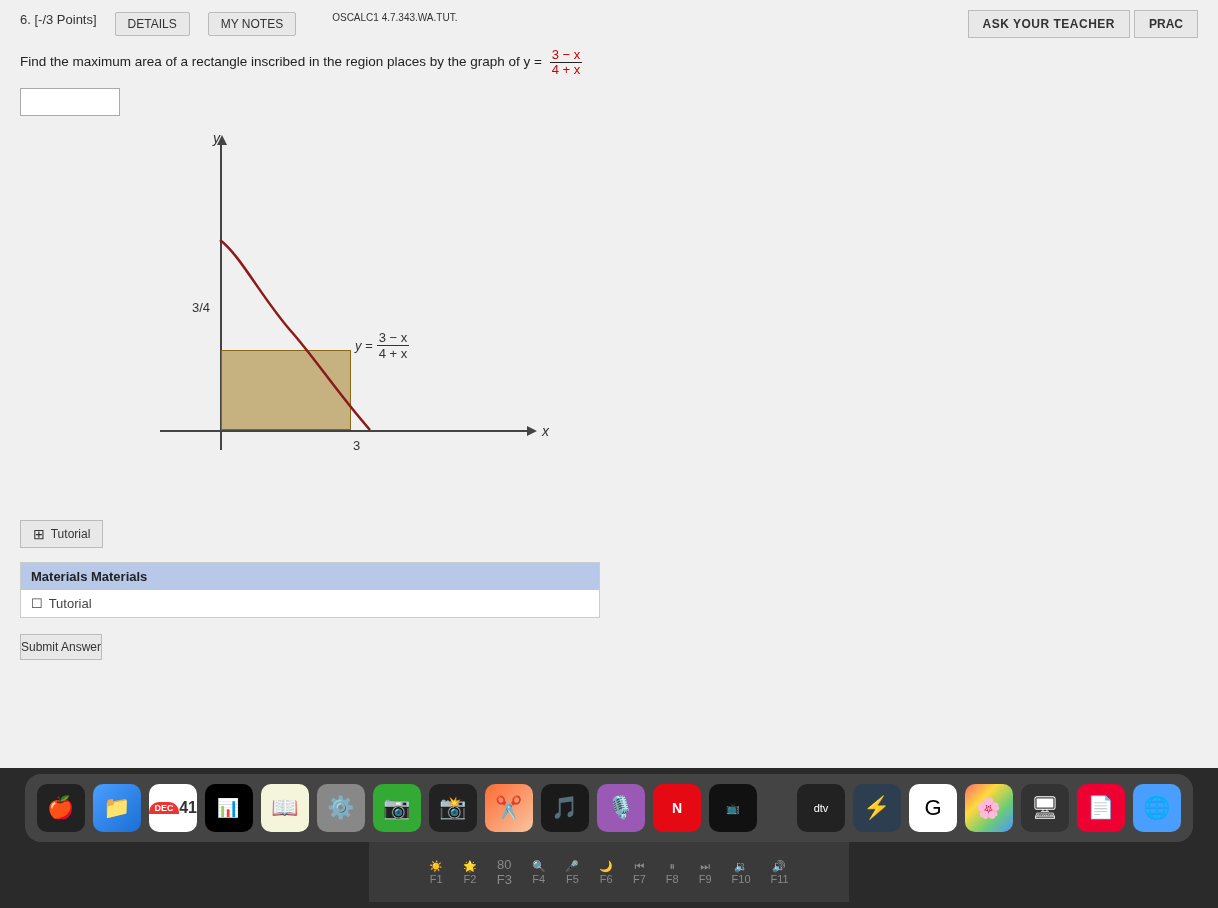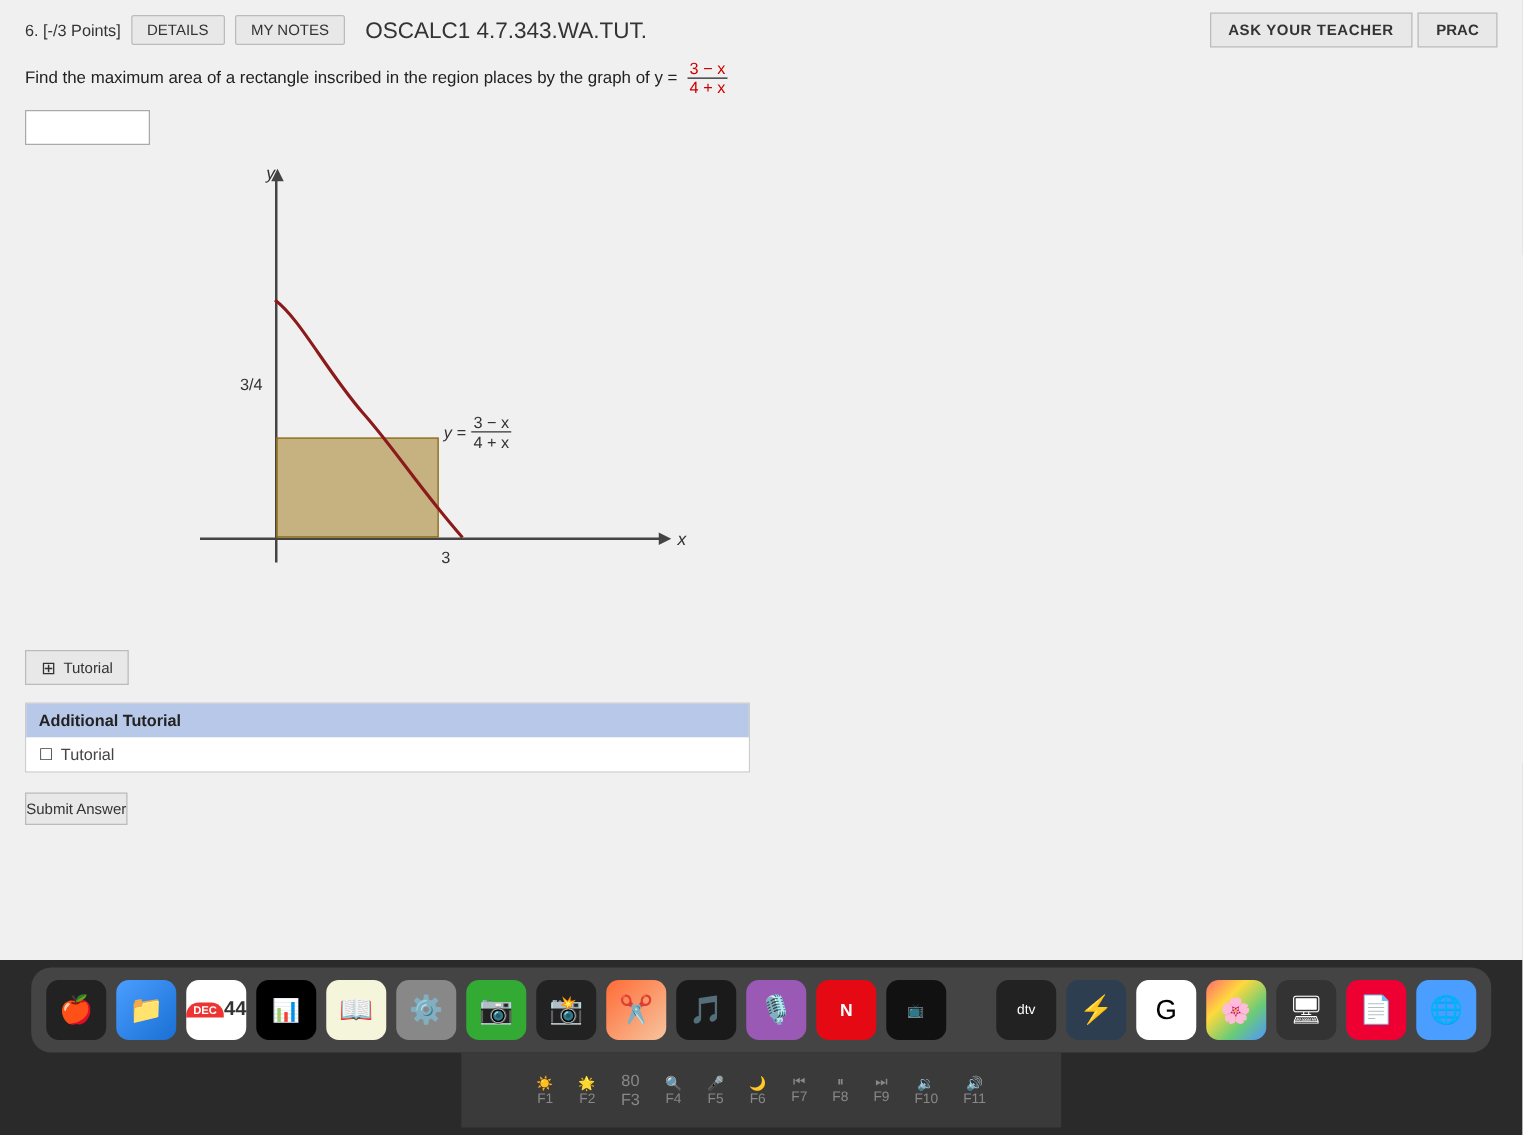--- a/index.html
+++ b/index.html
@@ -22,44 +22,44 @@
 
     .top-bar {
       display: flex;
       align-items: center;
       justify-content: space-between;
       margin-bottom: 10px;
     }
 
     .top-left {
       display: flex;
-      align-items: center;
-      gap: 8px;
+      align-items: flex-start;
+      gap: 18px;
     }
 
     .points-label {
       font-size: 13px;
       color: #333;
       font-weight: normal;
     }
 
     .btn-tab {
       background: #e8e8e8;
       border: 1px solid #bbb;
       padding: 4px 12px;
       font-size: 12px;
       cursor: pointer;
       border-radius: 2px;
       color: #333;
     }
 
     .course-label {
-      font-size: 18px;
-      color: #333;
-      margin-left: 8px;
+      font-size: 10px;
+      color: #333;
+      margin-left: 18px;
     }
 
     .top-right {
       display: flex;
       gap: 4px;
     }
 
     .ask-teacher-btn {
       background: #e8e8e8;
       border: 1px solid #bbb;
@@ -415,41 +415,41 @@
   </div>
 
   
   <button class="tutorial-btn">
     <span class="tutorial-icon">⊞</span>
     <span>Tutorial</span>
   </button>
 
   
   <div class="additional-materials">
-    <div class="additional-materials-header">Additional Tutorial</div>
+    <div class="additional-materials-header">Materials Materials</div>
     <div class="additional-materials-body">
       <div class="reading-item">
         <span class="reading-icon">☐</span>
         <span>Tutorial</span>
       </div>
     </div>
   </div>
 
   
   <button class="submit-btn">Submit Answer</button>
 
 </div>
 
 <div class="dock-container">
   <div class="dock-bar">
     <div class="dock-icon apple">🍎</div>
     <div class="dock-icon finder">📁</div>
     <div class="dock-icon calendar" style="font-size:12px;font-weight:bold;color:#e33;background:#fff;">
       <div style="background:#e33;color:#fff;width:100%;text-align:center;font-size:9px;border-radius:10px 10px 0 0;padding:1px;">DEC</div>
-      <div style="font-size:16px;font-weight:bold;color:#333;">44</div>
+      <div style="font-size:16px;font-weight:bold;color:#333;">41</div>
     </div>
     <div class="dock-icon activity" style="background:#000;">
       <span style="color:#0f0;font-size:18px;">📊</span>
     </div>
     <div class="dock-icon book">📖</div>
     <div class="dock-icon settings" style="background:#888;">⚙️</div>
     <div class="dock-icon facetime" style="background:#3a3;color:#fff;">📷</div>
     <div class="dock-icon camera" style="background:#222;color:#fff;">📸</div>
     <div class="dock-icon clips" style="background:linear-gradient(135deg,#ff6b35,#f7c59f);">✂️</div>
     <div class="dock-icon music" style="background:#1a1a1a;color:#f90;">🎵</div>

